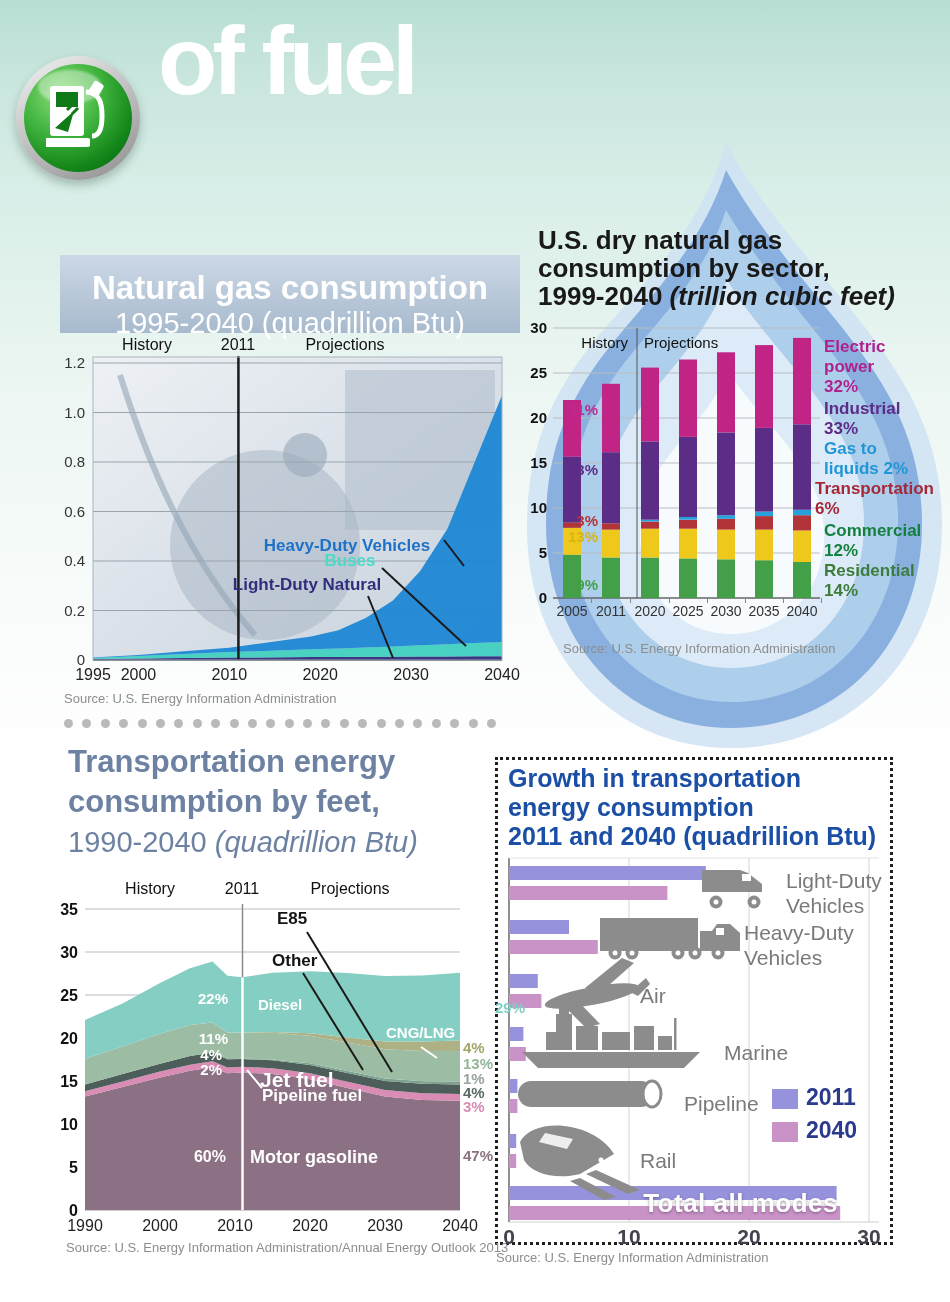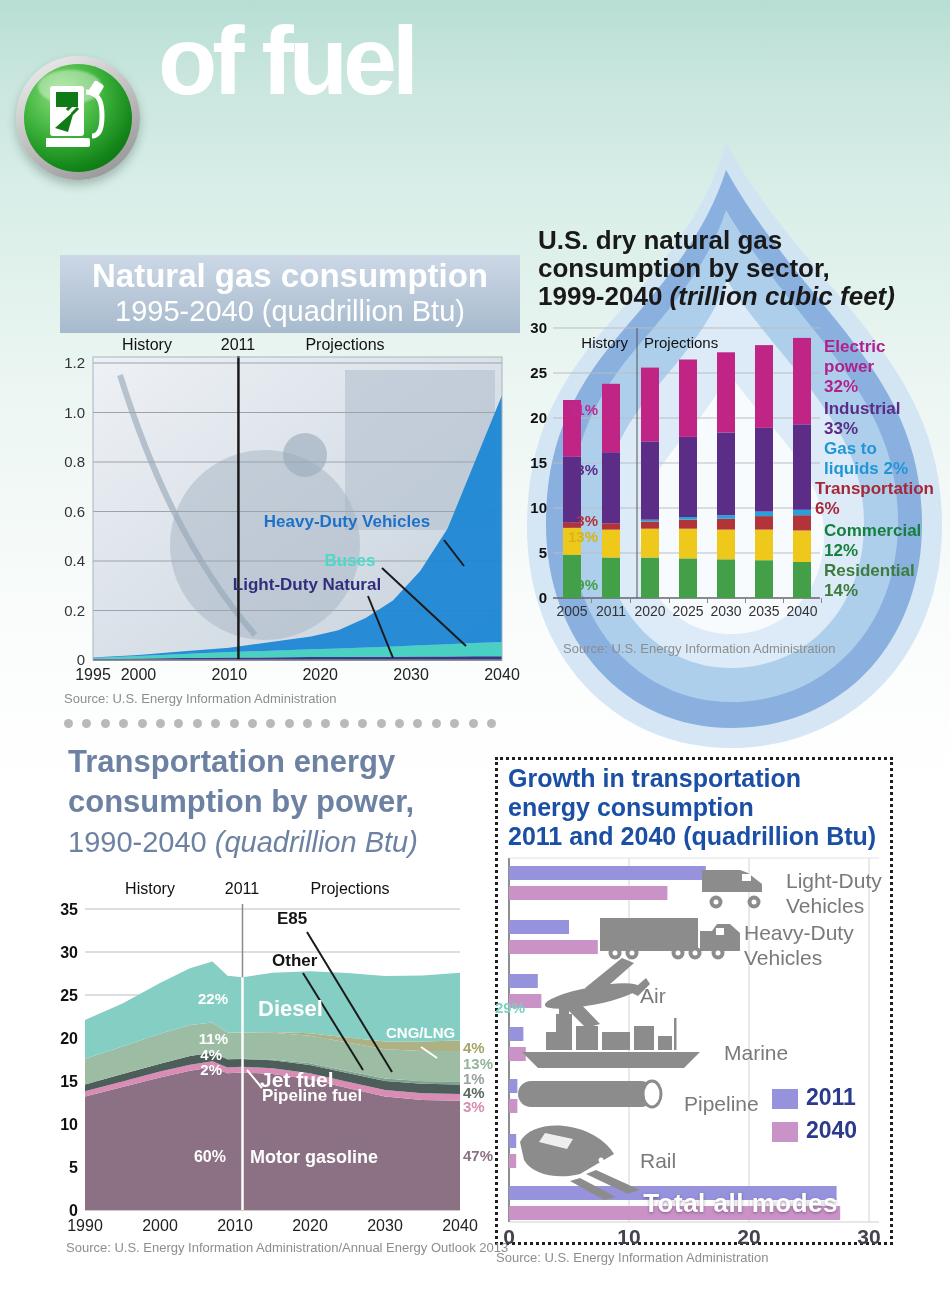--- a/index.html
+++ b/index.html
@@ -20,28 +20,28 @@
     background:radial-gradient(circle at 35% 28%,#8fe07c 0%,#3db23c 40%,#128418 72%,#0a5c10 100%);}
   #badge-gloss{position:absolute;left:22px;top:14px;width:64px;height:34px;border-radius:50%;
     background:rgba(255,255,255,.38);filter:blur(1px);}
   #badge svg{position:absolute;left:30px;top:24px;}
   #hdr-title{left:158px;top:16px;width:640px;color:#fff;font-weight:800;
     font-size:97px;line-height:90px;letter-spacing:-5px;}
 
   
   #ng-band{left:60px;top:255px;width:460px;height:78px;text-align:center;color:#fff;
     background:linear-gradient(180deg,#ccd8e6,#a7bacd);}
-  #ng-band .t1{font-size:33px;font-weight:700;line-height:38px;margin-top:2px;}
+  #ng-band .t1{font-size:33px;font-weight:700;line-height:38px;margin-top:14px;}
   #ng-band .t2{font-size:29px;font-weight:400;line-height:33px;}
   .period{font-size:16px;color:#111;text-align:center;}
   #ng-hist{left:97px;top:336px;width:100px;}
   #ng-2011{left:208px;top:336px;width:60px;}
   #ng-proj{left:295px;top:336px;width:100px;}
   .ng-lab{font-weight:700;font-size:17px;text-align:center;}
-  #ng-hdv{left:252px;top:512px;width:190px;color:#1d72c8;}
+  #ng-hdv{left:252px;top:536px;width:190px;color:#1d72c8;}
   #ng-bus{left:300px;top:551px;width:100px;color:#4cd9c7;}
   #ng-ldv{left:222px;top:575px;width:170px;color:#312e7d;}
 
   .src{font-size:13px;color:#8d8d8d;}
   #src1{left:64px;top:691px;}
   #src2{left:563px;top:641px;}
   #src3{left:66px;top:1240px;}
   #src4{left:496px;top:1250px;}
 
   #dots{left:64px;top:714px;width:450px;height:12px;}
@@ -55,21 +55,21 @@
   .sec-leg{position:absolute;z-index:2;left:824px;font-size:17px;font-weight:700;line-height:20px;}
 
   
   #fuel-title{left:68px;top:742px;width:430px;color:#6d82a2;font-size:31px;font-weight:700;line-height:40px;}
   #fuel-title .t3{font-size:29px;font-weight:500;}
   #fuel-title .it{font-style:italic;}
   #fl-hist{left:100px;top:880px;width:100px;}
   #fl-2011{left:212px;top:880px;width:60px;}
   #fl-proj{left:295px;top:880px;width:110px;}
   .area-lab{font-weight:700;color:#fff;}
-  #lbl-diesel{left:258px;top:996px;font-size:22px;}
+  #lbl-diesel{left:258px;top:996px;font-size:15px;}
   #lbl-jet{left:260px;top:1036px;font-size:21px;margin-top:32px;}
   #lbl-pipe{left:262px;top:1086px;font-size:17px;}
   #lbl-motor{left:250px;top:1147px;font-size:18px;}
   #lbl-cng{left:386px;top:1024px;font-size:15px;}
   .dark-lab{font-weight:700;color:#151515;font-size:17px;}
   #lbl-e85{left:277px;top:909px;}
   #lbl-other{left:272px;top:951px;}
   .pct-left{font-weight:700;color:#fff;font-size:15px;text-align:right;width:36px;}
   #p22{left:192px;top:990px;}
   #p11{left:192px;top:1030px;}
@@ -381,21 +381,21 @@
     </div>
     <div class="sec-leg" style="top: 561px; left: 824px; color: rgb(60, 124, 60);">
       <div>Residential</div>
       <div>14%</div>
     </div>
   </div>
 <div id="src2" class="ovl src">Source: U.S. Energy Information Administration</div>
 
 <div id="fuel-title" class="ovl">
   <div>Transportation energy</div>
-  <div>consumption by power,</div>
+  <div>consumption by feet,</div>
   <div class="t3"><span>1990-2040 </span><span class="it">(quadrillion Btu)</span></div>
 </div>
 <div id="fl-hist" class="ovl period">History</div>
 <div id="fl-2011" class="ovl period">2011</div>
 <div id="fl-proj" class="ovl period">Projections</div>
 <div id="lbl-diesel" class="ovl area-lab">Diesel</div>
 <div id="lbl-jet" class="ovl area-lab">Jet fuel</div>
 <div id="lbl-pipe" class="ovl area-lab">Pipeline fuel</div>
 <div id="lbl-motor" class="ovl area-lab">Motor gasoline</div>
 <div id="lbl-cng" class="ovl area-lab">CNG/LNG</div>

